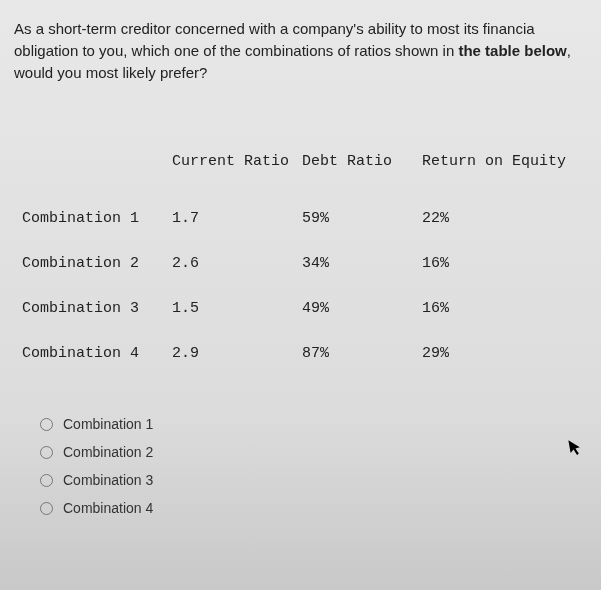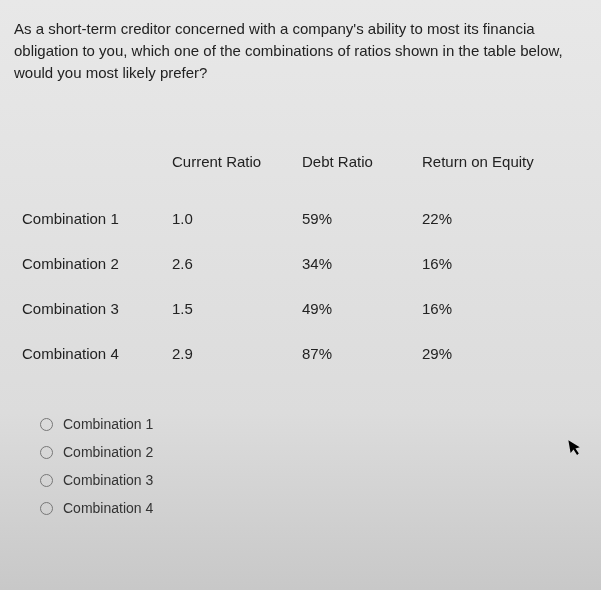--- a/index.html
+++ b/index.html
@@ -12,25 +12,26 @@
       padding: 18px 14px;
       overflow: hidden;
       position: relative;
     }
     .question {
       font-size: 15px;
       line-height: 1.45;
       color: #222;
       margin-bottom: 70px;
     }
-    .question b { font-weight: 400; text-align: right; }
+    .question b { font-weight: 700; text-align: right; }
     table {
       border-collapse: collapse;
       margin-left: 8px;
       width: 560px;
+      font-family: Liberation Mono, monospace;
     }
     th {
       font-weight: 400;
       font-size: 15px;
       color: #222;
       text-align: left;
       padding: 0 0 26px 0;
     }
     th:nth-child(1) { width: 150px; }
     th:nth-child(2) { width: 130px; }
@@ -83,21 +84,21 @@
     <tr>
       <th></th>
       <th>Current Ratio</th>
       <th>Debt Ratio</th>
       <th>Return on Equity</th>
     </tr>
   </thead>
   <tbody>
     <tr>
       <td>Combination 1</td>
-      <td>1.0</td>
+      <td>1.7</td>
       <td>59%</td>
       <td>22%</td>
     </tr>
     <tr>
       <td>Combination 2</td>
       <td>2.6</td>
       <td>34%</td>
       <td>16%</td>
     </tr>
     <tr>

